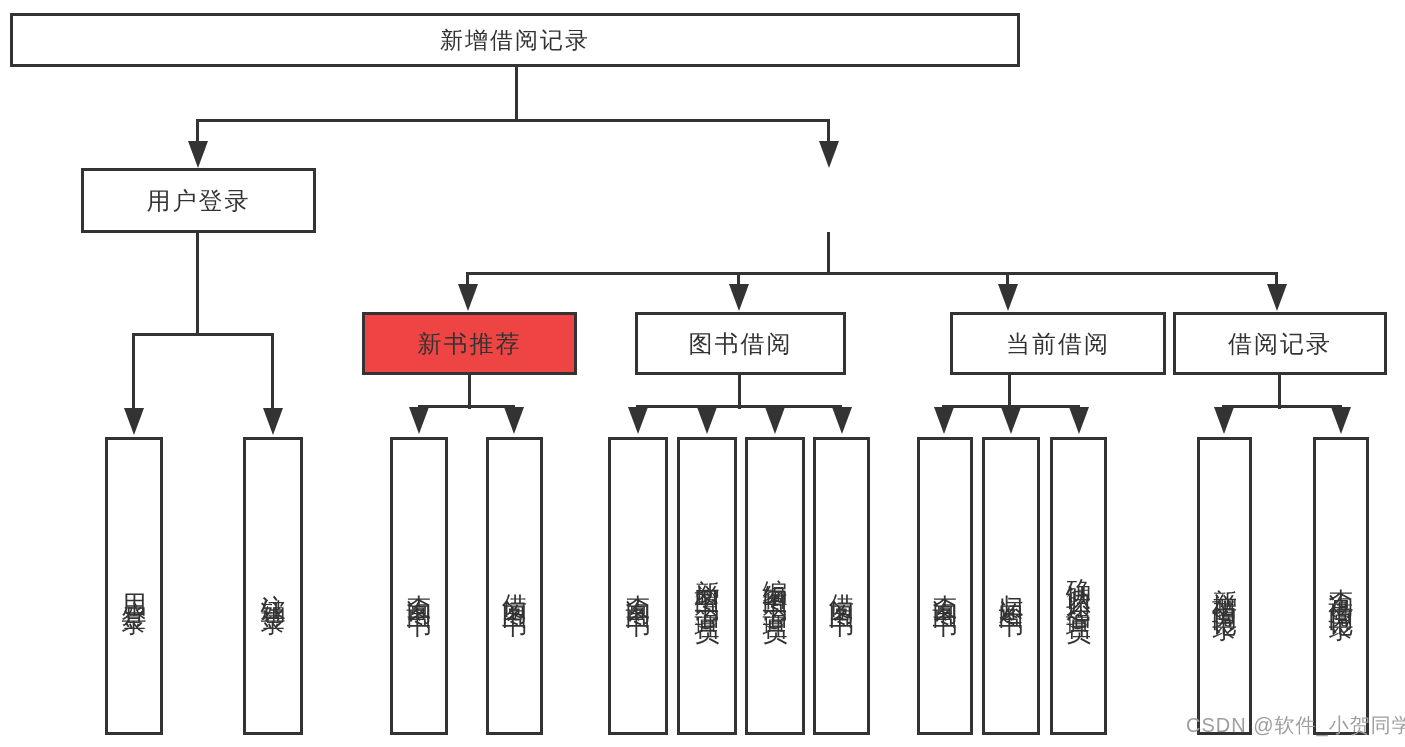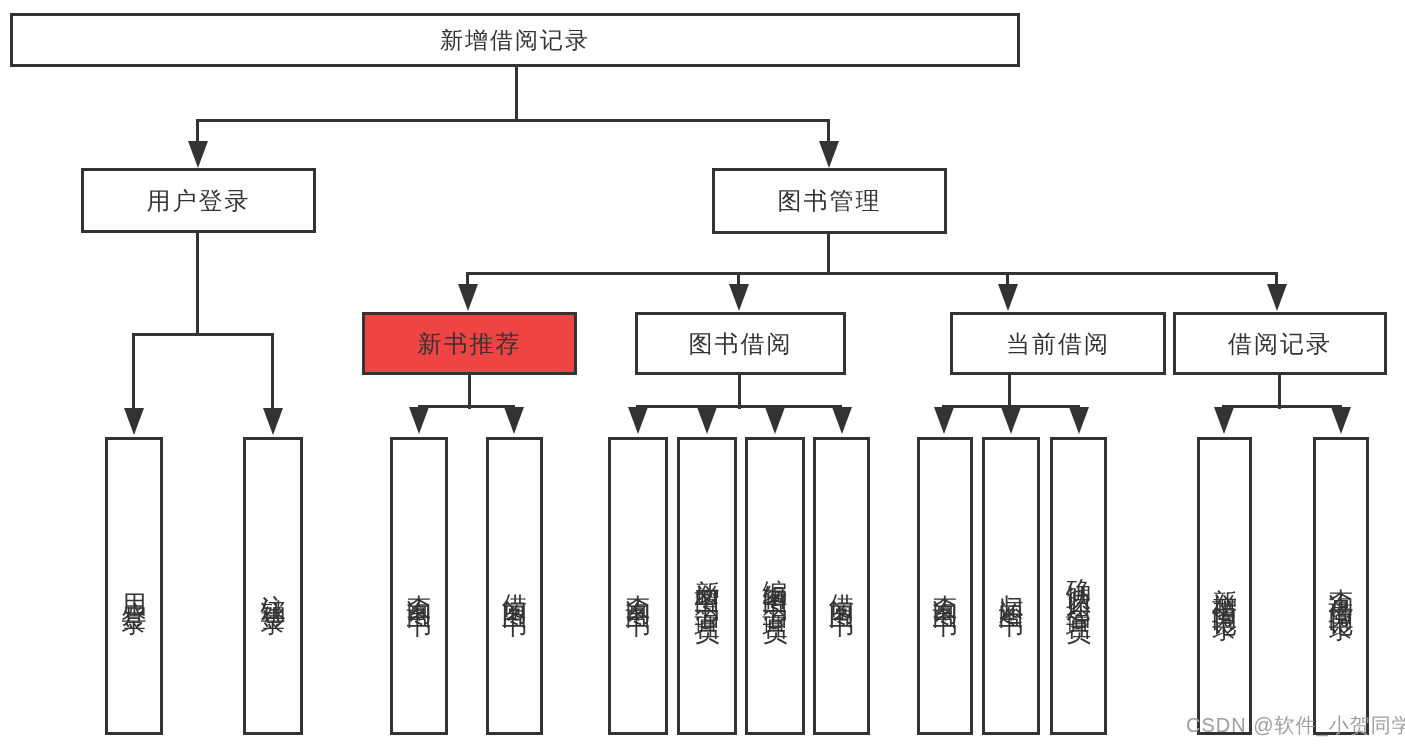--- a/index.html
+++ b/index.html
@@ -71,23 +71,20 @@
     <div class="arrow" style="left: 1011px; top: 407px; border-top-color: rgb(51, 51, 51);"></div>
     <div class="arrow" style="left: 1079px; top: 407px; border-top-color: rgb(51, 51, 51);"></div>
     <div class="arrow" style="left: 1224px; top: 407px; border-top-color: rgb(51, 51, 51);"></div>
     <div class="arrow" style="left: 1341px; top: 407px; border-top-color: rgb(51, 51, 51);"></div>
     <div class="node" style="left: 10px; top: 13px; width: 1010px; height: 54px; font-size: 23px; border-color: rgb(51, 51, 51); color: rgb(51, 51, 51); background: rgb(255, 255, 255);">
       <span class="label">新增借阅记录</span>
     </div>
     <div class="node" style="left: 81px; top: 168px; width: 235px; height: 65px; font-size: 24px; border-color: rgb(51, 51, 51); color: rgb(51, 51, 51); background: rgb(255, 255, 255);">
       <span class="label">用户登录</span>
     </div>
-    <div class="node" style="left: 712px; top: 168px; width: 235px; height: 66px; font-size: 24px; border-color: rgb(51, 51, 51); color: rgb(51, 51, 51); background: rgb(255, 255, 255);">
-      <span class="label">图书管理</span>
-    </div>
     <div class="node" style="left: 362px; top: 312px; width: 215px; height: 63px; font-size: 24px; border-color: rgb(51, 51, 51); color: rgb(51, 51, 51); background: #ef4444;">
       <span class="label">新书推荐</span>
     </div>
     <div class="node" style="left: 635px; top: 312px; width: 211px; height: 63px; font-size: 24px; border-color: rgb(51, 51, 51); color: rgb(51, 51, 51); background: rgb(255, 255, 255);">
       <span class="label">图书借阅</span>
     </div>
     <div class="node" style="left: 902px; top: 312px; width: 216px; height: 63px; font-size: 24px; border-color: rgb(51, 51, 51); color: rgb(51, 51, 51); background: rgb(255, 255, 255); margin-left: 48px;">
       <span class="label">当前借阅</span>
     </div>
     <div class="node" style="left: 1173px; top: 312px; width: 214px; height: 63px; font-size: 24px; border-color: rgb(51, 51, 51); color: rgb(51, 51, 51); background: rgb(255, 255, 255);">

